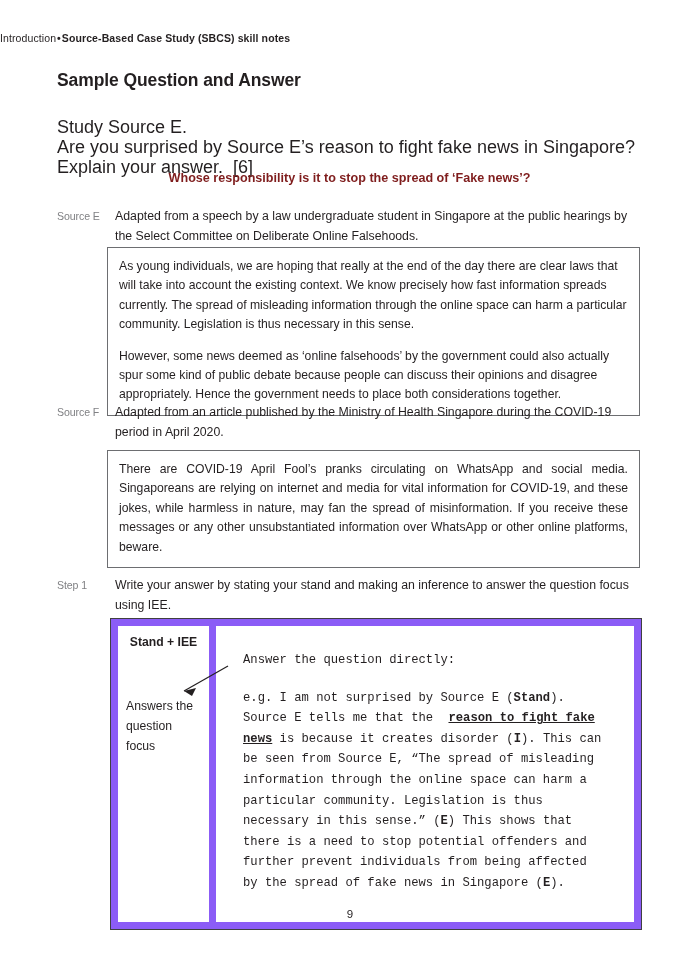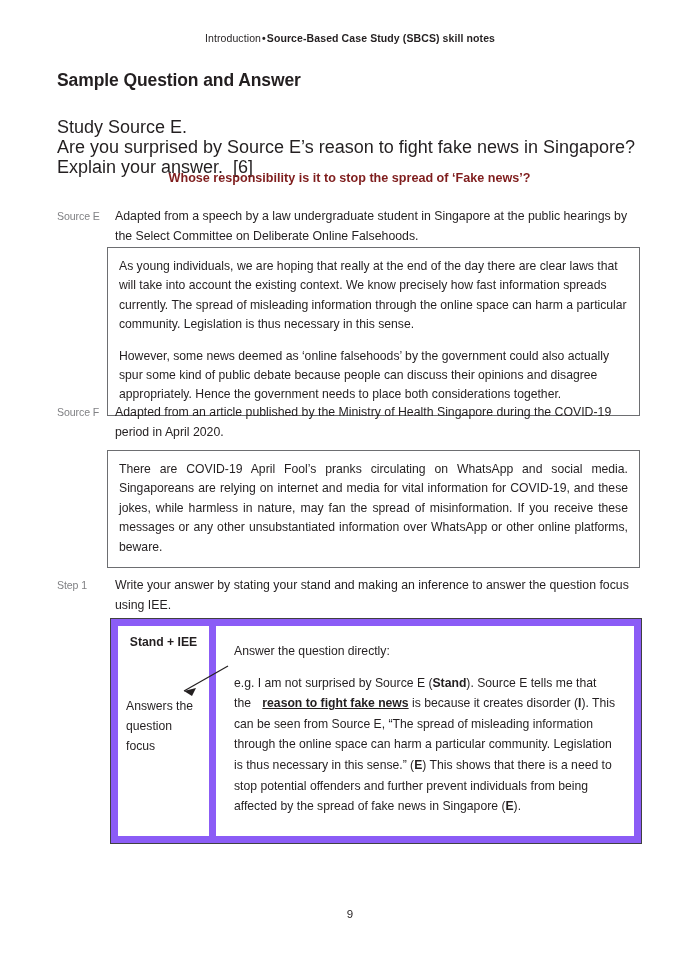--- a/index.html
+++ b/index.html
@@ -22,21 +22,20 @@
     height: 957px;
     box-sizing: border-box;
   }
 
   
   .running-header {
     position: absolute;
     top: 32px;
     left: 0;
     width: 700px;
-    text-align: center;
     font-size: 10.5px;
     letter-spacing: 0.1px;
     color: #231f20;
   }
   .running-header .rh-plain { font-weight: 400; }
   .running-header .rh-bullet { font-weight: 700; padding: 0 1px; }
   .running-header .rh-bold { font-weight: 700; }
 
   
   .page-title {
@@ -164,21 +163,21 @@
     display: block;
     text-align: left;
     line-height: 20px;
     margin-top: 12px;
   }
   .at-right {
     padding: 7px 10px 11px 10px;
     font-size: 12.2px;
     line-height: 20.6px;
   }
-  .at-right p { margin: 8px; }
+  .at-right p { margin: 17px; font-family: Liberation Mono, monospace; }
   .at-right p + p { margin-top: 11px; }
   .at-right b { font-weight: 700; }
   .at-right u { text-decoration: underline; font-weight: 700; padding-left: 8px; }
 
   
   .arrow-svg {
     position: absolute;
     left: 170px;
     top: 663px;
     width: 62px;

